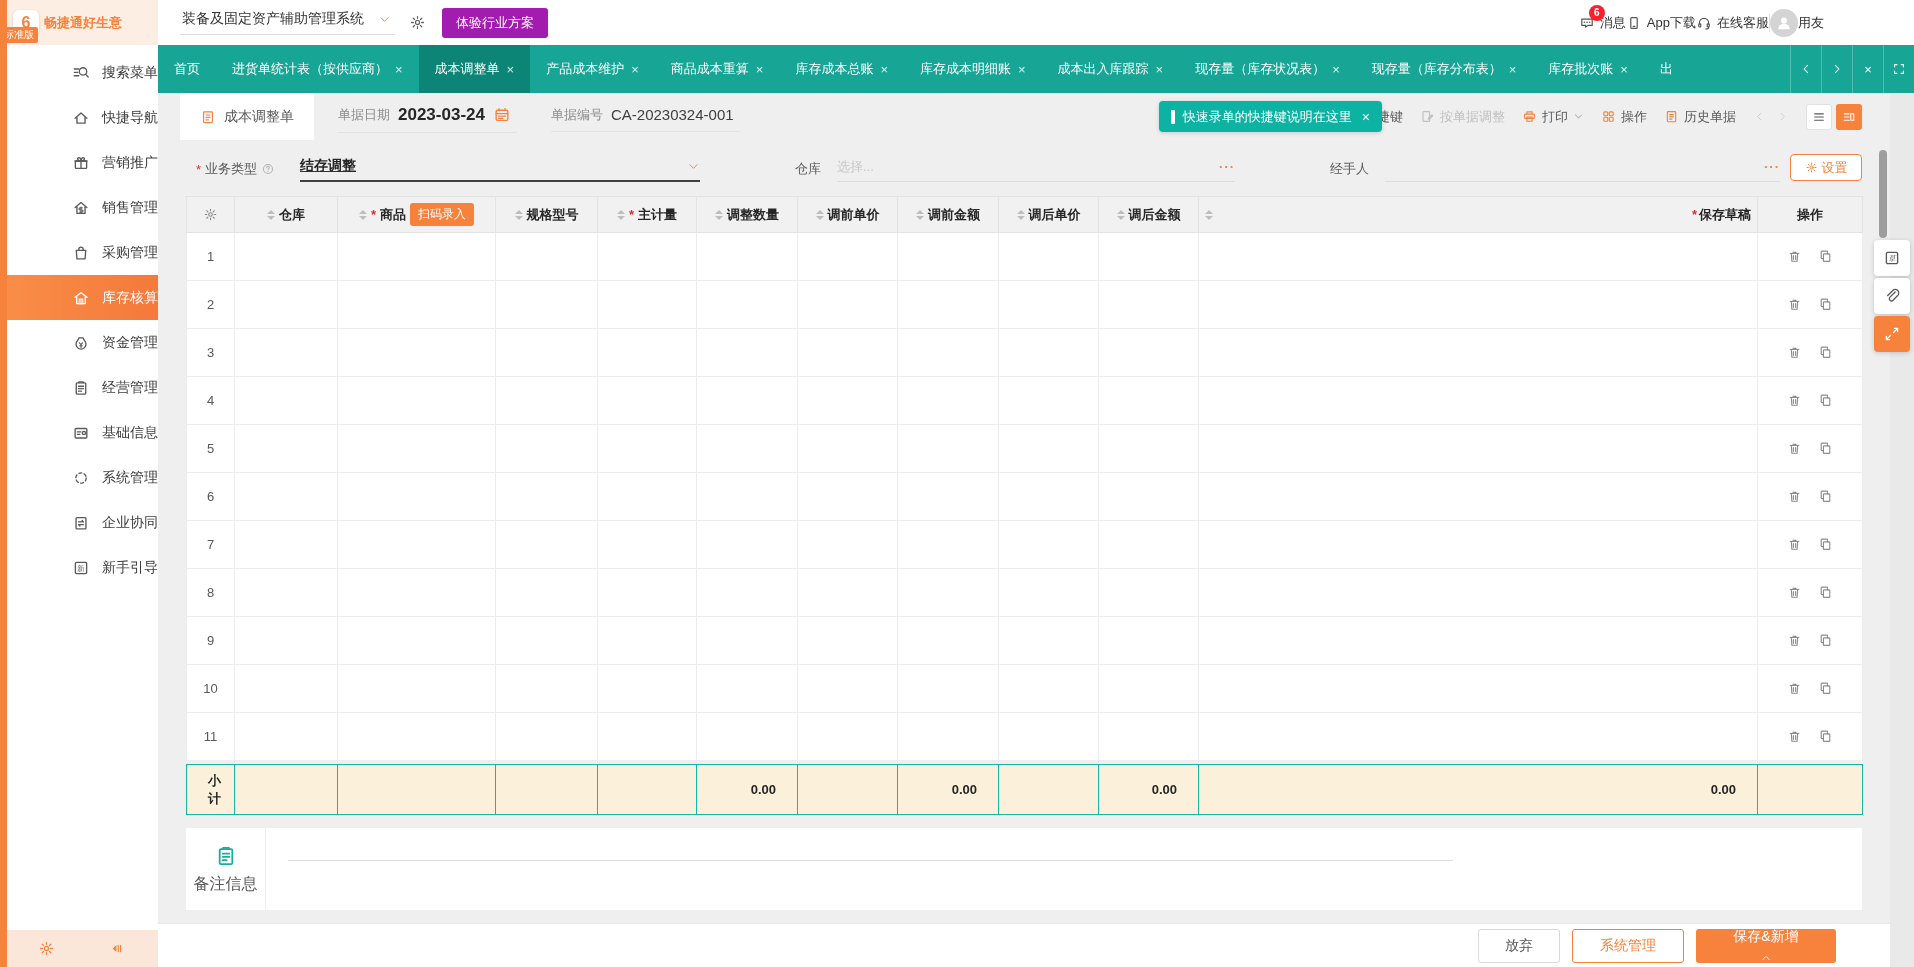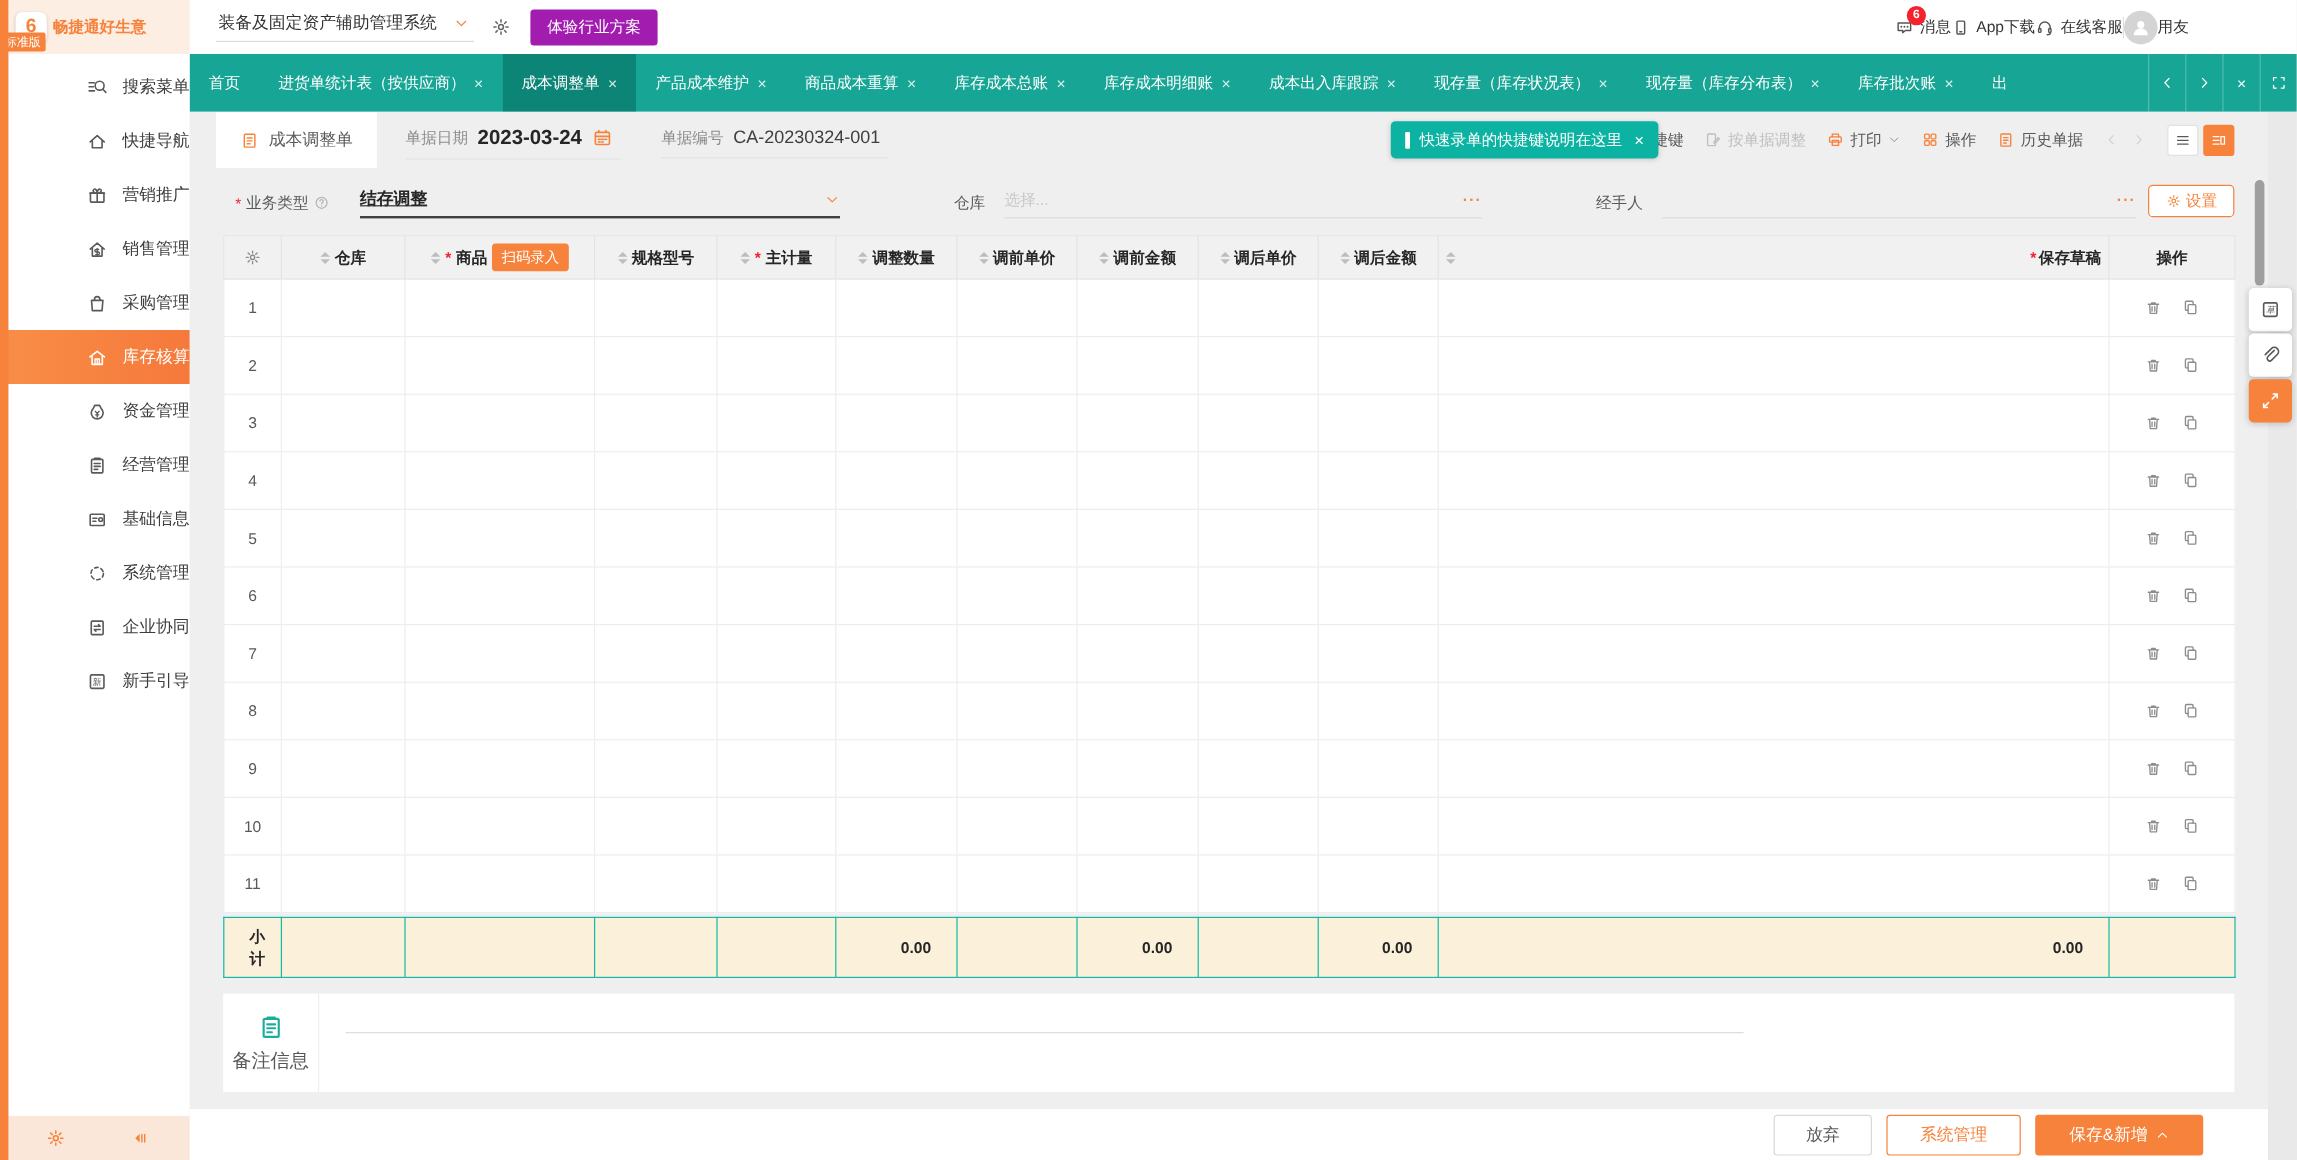--- a/index.html
+++ b/index.html
@@ -127,21 +127,21 @@
   .remark-left .lbl { font-size:16px; color:#595959; }
   .remark-input { margin-left:22px; padding-top:18px; width:1165px; }
   .remark-input .ph { font-size:13px; color:#C4C4C4; }
   .remark-input .line { margin-top:14px; border-bottom:1px solid #DDD; width:100%; }
 
   
   .pagefooter { position:absolute; left:158px; top:923px; width:1732px; height:44px; background:#fff; border-top:1px solid #E8E8E8; display:flex; align-items:center; justify-content:flex-end; gap:12px; padding-right:54px; z-index:10; }
   .btn { height:34px; border-radius:3px; font-size:14px; cursor:pointer; font-family:inherit; display:flex; align-items:center; justify-content:center; gap:6px; }
   .btn.plain { width:82px; background:#fff; border:1px solid #D9D9D9; color:#595959; }
   .btn.outline { width:112px; background:#fff; border:1px solid #F6823B; color:#F6823B; }
-  .btn.primary { width:140px; background:#F6823B; border:none; color:#fff; }
+  .btn.primary { width:140px; background:#F6823B; border:none; color:#fff;flex-direction:column; }
   .btn.primary .ic { width:12px; height:12px; color:#fff; }
 
   
   .rightrail { position:absolute; left:1890px; top:93px; width:24px; height:874px; background:#E9E9E9; z-index:12; }
   .scroll-thumb { position:absolute; left:1879px; top:150px; width:8px; height:88px; background:#9E9E9E; border-radius:4px; z-index:13; }
   .rail-btn { position:absolute; left:1874px; width:36px; height:36px; border-radius:4px; background:#fff; box-shadow:0 1px 5px rgba(0,0,0,.18); display:flex; align-items:center; justify-content:center; cursor:pointer; z-index:14; color:#595959; }
   .rail-btn .ic { width:18px; height:18px; }
   .rail-btn.orange { background:#F6823B; color:#fff; }
 </style>
 </head>

